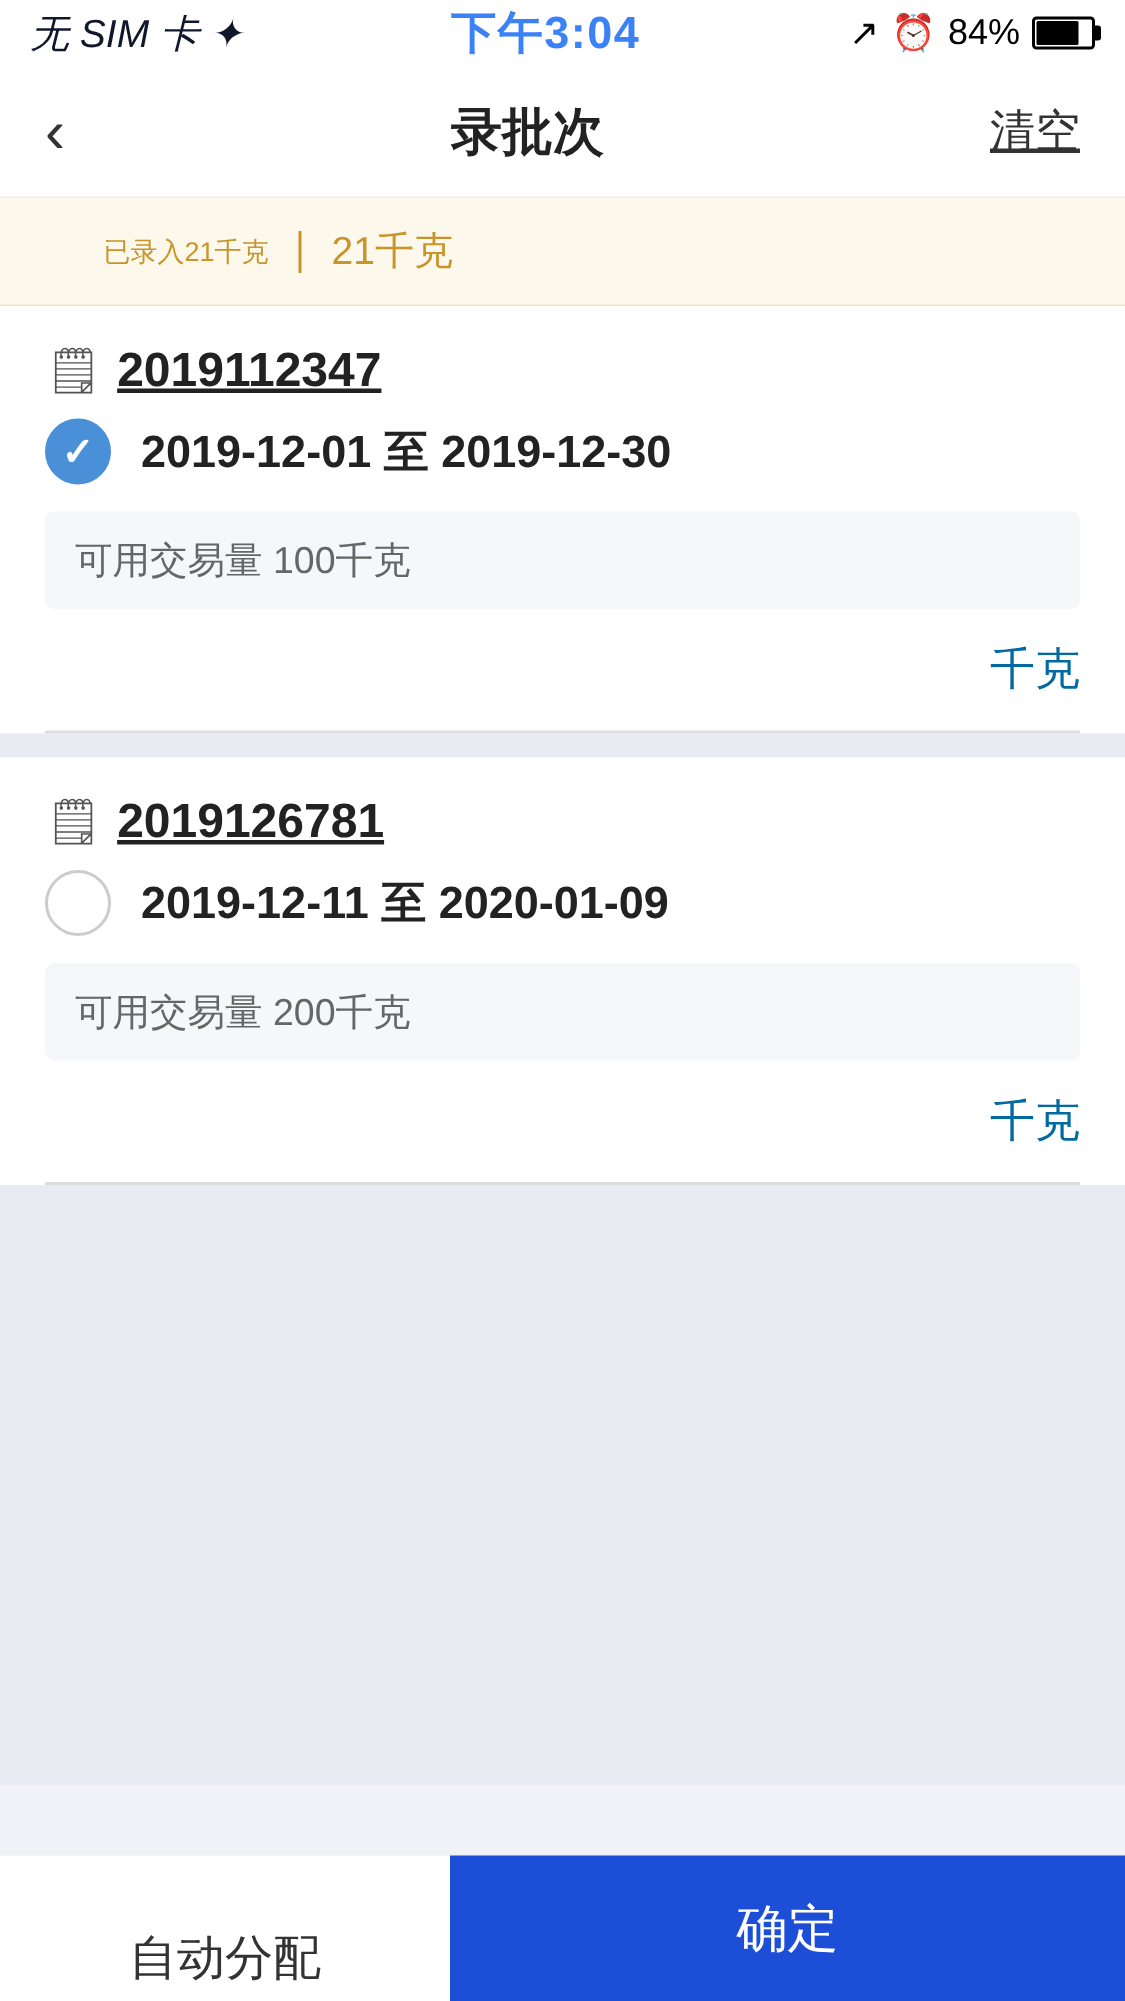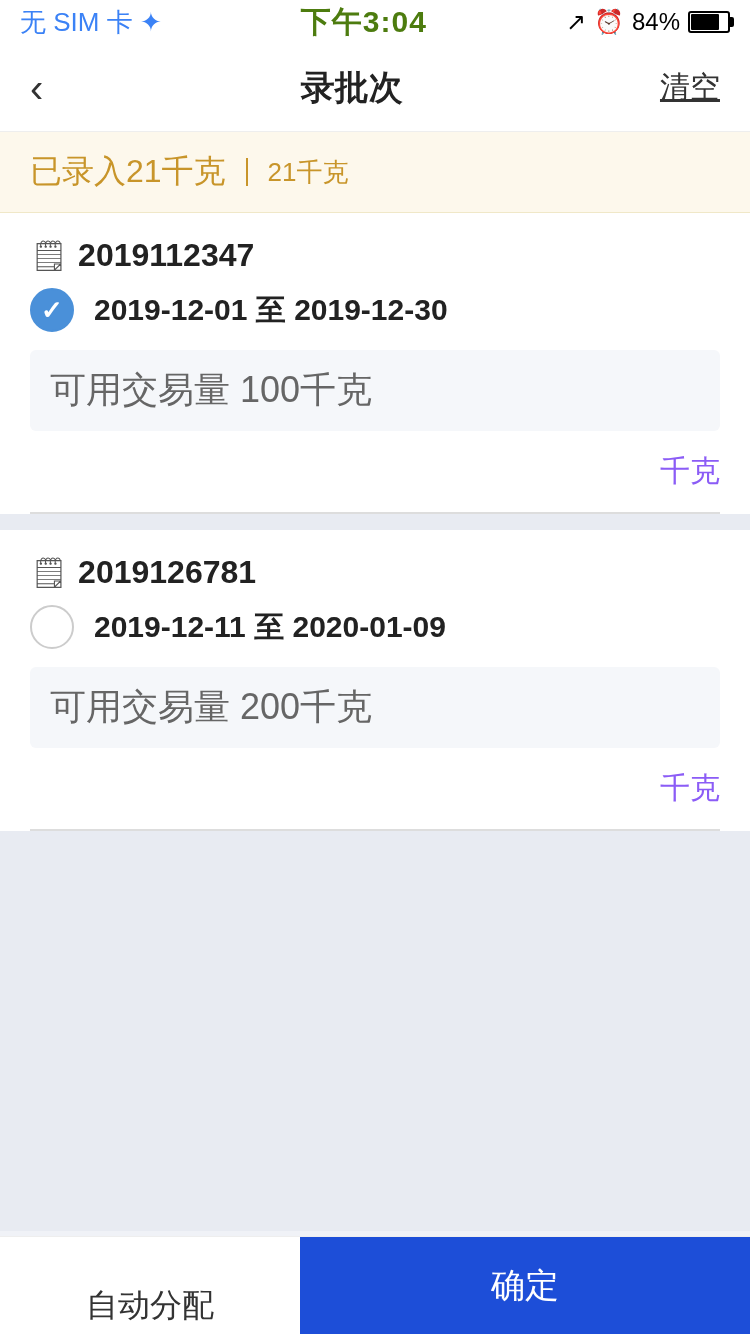--- a/index.html
+++ b/index.html
@@ -22,26 +22,27 @@
       align-items: center;
       justify-content: space-between;
       padding: 0 20px;
       font-size: 28px;
     }
     .status-left {
       display: flex;
       align-items: center;
       gap: 8px;
       font-size: 26px;
+      color: #0f172a;
+      font-style: italic;
+    }
+    .status-center {
+      font-size: 30px;
+      font-weight: 600;
       color: #3b82f6;
-    }
-    .status-center {
-      font-size: 30px;
-      font-weight: 600;
-      color: #4d7c0f;
       letter-spacing: 1px;
     }
     .status-right {
       display: flex;
       align-items: center;
       gap: 8px;
       font-size: 24px;
       color: #000;
     }
     .battery-icon {
@@ -107,22 +108,23 @@
     .info-banner {
       width: 100%;
       background: #fdf8ec;
       padding: 18px 30px;
       display: flex;
       align-items: center;
       gap: 20px;
       border-bottom: 1px solid #f0e8c8;
     }
     .info-label {
-      font-size: 32px;
+      font-size: 18px;
       color: #c8952a;
+      margin-left: 39px;
     }
     .info-divider {
       width: 2px;
       height: 28px;
       background: #c8952a;
     }
     .info-value {
       font-size: 26px;
       color: #c8952a;
     }
@@ -142,20 +144,21 @@
       margin-bottom: 14px;
     }
     .batch-doc-icon {
       font-size: 30px;
       color: #555;
     }
     .batch-id {
       font-size: 32px;
       font-weight: 600;
       color: #222;
+      text-decoration: underline;
     }
     .batch-date-row {
       display: flex;
       align-items: center;
       gap: 20px;
       margin-bottom: 18px;
     }
     .radio-circle {
       width: 44px;
       height: 44px;
@@ -180,21 +183,21 @@
     .batch-date {
       font-size: 30px;
       color: #222;
       font-weight: bold;
     }
     .avail-row {
       background: #f5f7fa;
       border-radius: 6px;
       padding: 16px 20px;
       margin: 0 0 0 0;
-      font-size: 36px;
+      font-size: 25px;
       color: #666;
     }
     .quantity-row {
       display: flex;
       align-items: center;
       justify-content: flex-end;
       padding: 20px 30px 20px 30px;
       gap: 16px;
     }
     .quantity-input {
@@ -206,21 +209,21 @@
       text-align: right;
       min-width: 80px;
       background: transparent;
     }
     .quantity-input::placeholder {
       color: #ccc;
       font-size: 28px;
     }
     .quantity-unit {
       font-size: 30px;
-      color: #8b5cf6;
+      color: #0369a1;
     }
     .quantity-divider {
       height: 2px;
       background: #ddd;
       margin: 0 30px;
     }
 
     .section-divider {
       height: 16px;
       background: #e8ebf2;

